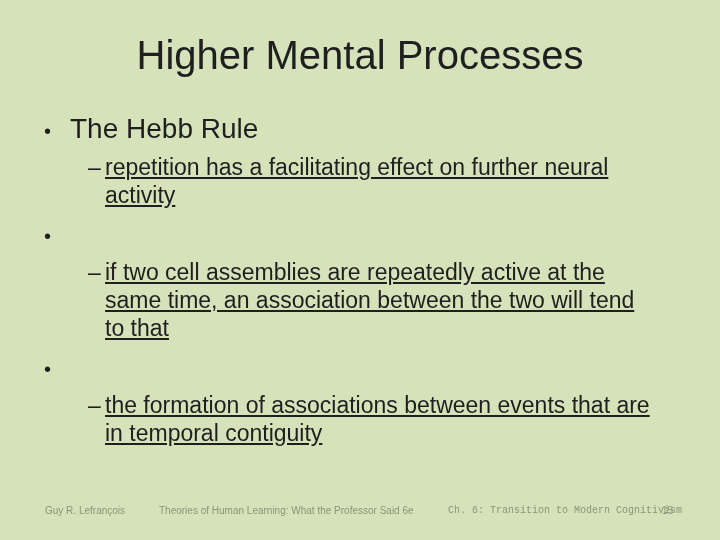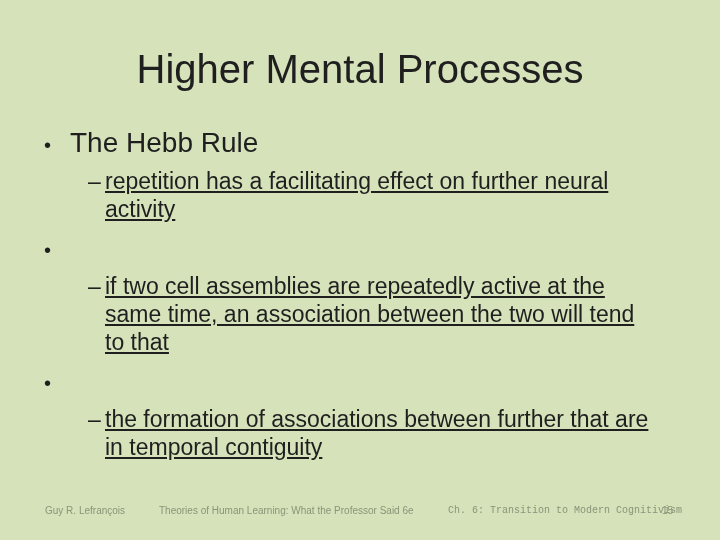--- a/index.html
+++ b/index.html
@@ -6,21 +6,21 @@
   .slide {
     position: relative;
     width: 720px;
     height: 540px;
     background: #d6e2ba;
     overflow: hidden;
     font-family: "Liberation Sans", sans-serif;
     color: #1f1f1f;
   }
   .title {
-    margin: 14px;
+    margin: 0;
     padding-top: 33px;
     text-align: center;
     font-size: 40px;
     font-weight: 400;
     letter-spacing: 0px;
     color: #1f1f1f;
   }
   .content {
     margin-top: 34px;
     margin-left: 44px;
@@ -96,21 +96,21 @@
         <span class="sub-text">if two cell assemblies are repeatedly active at the same time, an association between the two will tend to that</span>
       </div>
     </div>
 
     <div class="group">
       <div class="l1">
         <span class="bullet">•</span>
       </div>
       <div class="l2">
         <span class="dash">–</span>
-        <span class="sub-text">the formation of associations between further that are in temporal contiguity</span>
+        <span class="sub-text">the formation of associations between events that are in temporal contiguity</span>
       </div>
     </div>
 
   </div>
 
   <div class="footer">
     <span class="f-author">Guy R. Lefrançois</span>
     <span class="f-book">Theories of Human Learning: What the Professor Said 6e</span>
     <span class="f-chapter">Ch. 6: Transition to Modern Cognitivism</span>
     <span class="f-page">15</span>

